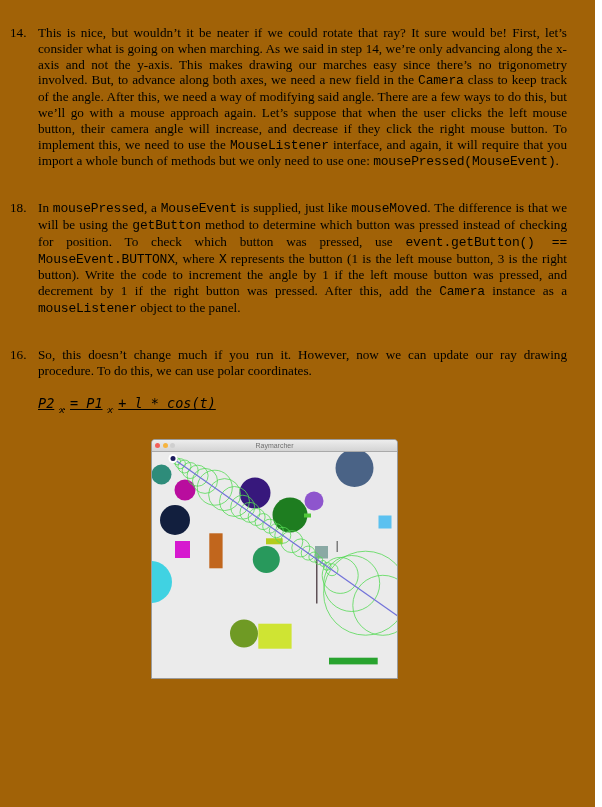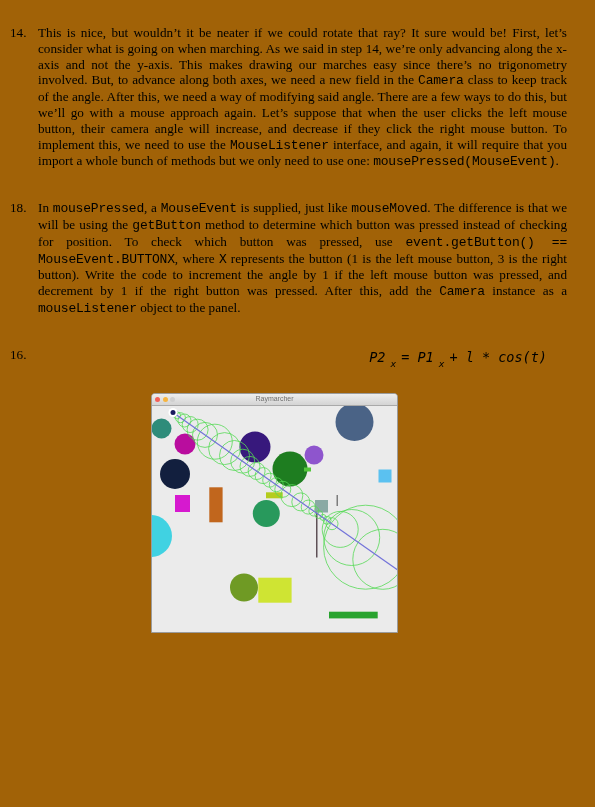--- a/index.html
+++ b/index.html
@@ -14,23 +14,23 @@
     font-size:13.2px; line-height:15.8px; text-align:justify;
   }
   .num { position:absolute; left:0; top:0; }
   .li p { margin:0 0 13px 0; }
   .li p:last-child { margin-bottom:0; }
   code {
     font-family:"Liberation Mono", monospace;
     font-size:13px; letter-spacing:-0.2px;
   }
   .formula {
-    margin:15px 20px 16px 0; text-align:right;
+    margin:15px 20px 16px 0; text-align:left;
     font-family:"DejaVu Sans Mono", monospace; font-style:italic;
-    font-size:13.5px; line-height:21px;
+    font-size:13.5px; line-height:21px;text-decoration:underline;
   }
   .fsub { font-size:9.5px; vertical-align:-5px; margin:0 5px; }
   .applet-window {
     width:245px; margin:19px 0 0 113px;
     border:1px solid #9b9b9b; border-radius:4px 4px 0 0;
     background:#ebebeb; box-sizing:content-box;
   }
   .titlebar {
     position:relative; height:11px;
     background:linear-gradient(#ededed,#d4d4d4);
@@ -55,20 +55,21 @@
       <p>This is nice, but wouldn’t it be neater if we could rotate that ray? It sure would be! First, let’s consider what is going on when marching. As we said in step 14, we’re only advancing along the x-axis and not the y-axis. This makes drawing our marches easy since there’s no trigonometry involved. But, to advance along both axes, we need a new field in the <code>Camera</code> class to keep track of the angle. After this, we need a way of modifying said angle. There are a few ways to do this, but we’ll go with a mouse approach again. Let’s suppose that when the user clicks the left mouse button, their camera angle will increase, and decrease if they click the right mouse button. To implement this, we need to use the <code>MouseListener</code> interface, and again, it will require that you import a whole bunch of methods but we only need to use one: <code>mousePressed(MouseEvent)</code>.</p>
     </div>
 
     <div class="li">
       <span class="num">18.</span>
       <p>In <code>mousePressed</code>, a <code>MouseEvent</code> is supplied, just like <code>mouseMoved</code>. The difference is that we will be using the <code>getButton</code> method to determine which button was pressed instead of checking for position. To check which button was pressed, use <code>event.getButton() == MouseEvent.BUTTONX</code>, where <code>X</code> represents the button (1 is the left mouse button, 3 is the right button). Write the code to increment the angle by 1 if the left mouse button was pressed, and decrement by 1 if the right button was pressed. After this, add the <code>Camera</code> instance as a <code>mouseListener</code> object to the panel.</p>
     </div>
 
     <div class="li">
       <span class="num">16.</span>
+      <p>So, this doesn’t change much if you run it. However, now we can update our ray drawing procedure. To do this, we can use polar coordinates.</p>
       <div class="formula">
         <div><span class="fm">P2</span><span class="fsub">x</span><span class="fm">= P1</span><span class="fsub">x</span><span class="fm">+ l * cos(t)</span></div>
       </div>
 
       <div class="applet-window">
         <div class="titlebar">
           <span class="tl tl-0" style="background: rgb(243, 95, 88);"></span>
           <span class="tl tl-1" style="background: rgb(246, 180, 63);"></span>
           <span class="tl tl-2" style="background: rgb(207, 207, 207);"></span>
           <span class="title">Raymarcher</span>

